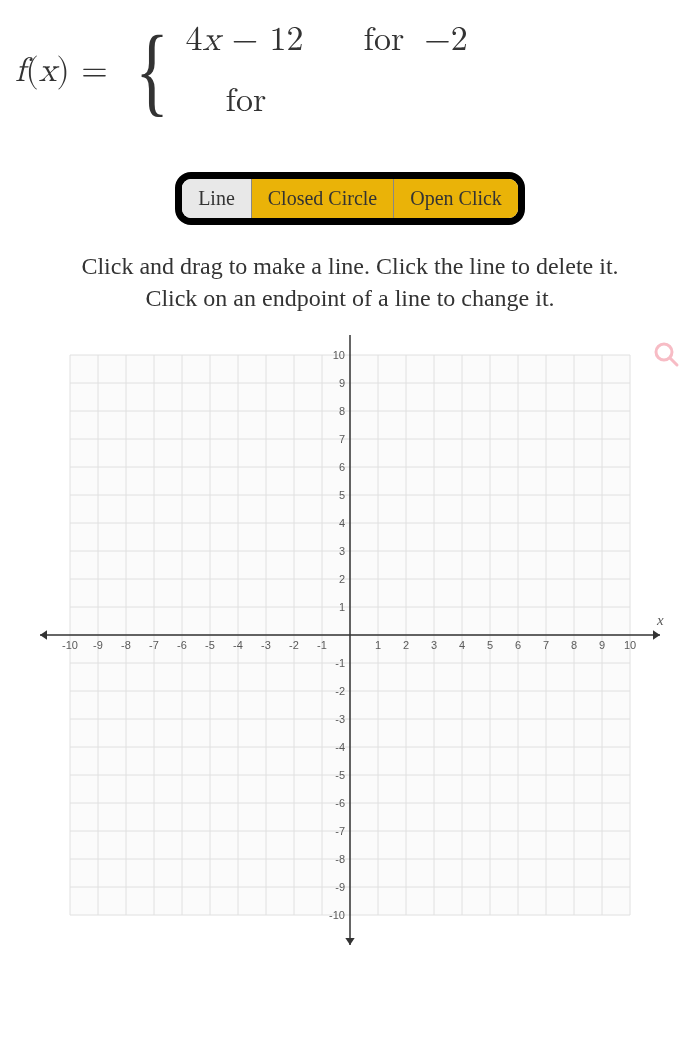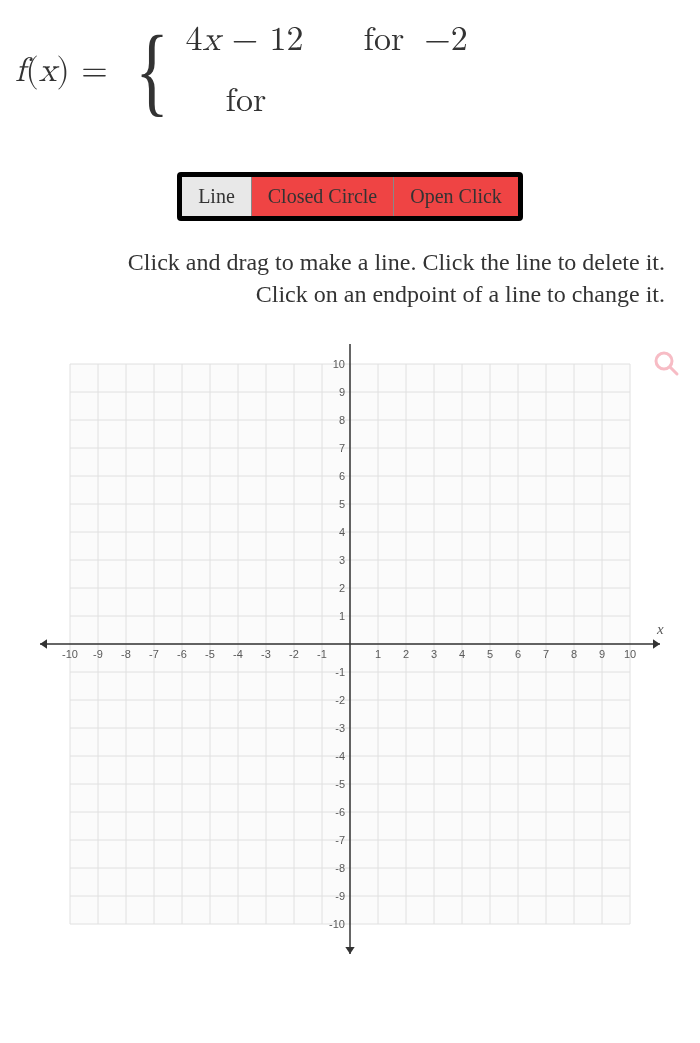--- a/index.html
+++ b/index.html
@@ -43,41 +43,41 @@
     font-style: normal;
     margin-left: 40px;
   }
   .upright { font-style: normal; }
   .toolbar-wrap {
     text-align: center;
     margin: 20px 0 25px 0;
   }
   .toolbar {
     display: inline-flex;
-    border: 5px solid #000000;
-    border-radius: 4px;
+    border: 7px solid #000000;
+    border-radius: 16px;
     overflow: hidden;
     font-family: Georgia, serif;
     font-size: 20px;
   }
   .toolbar .tool {
     padding: 8px 16px;
     border-right: 1px solid #888;
     cursor: pointer;
-    background: #ef4444;
+    background: #eab308;
   }
   .toolbar .tool:last-child { border-right: none; }
   .toolbar .tool.selected {
     background: #e8e8e8;
   }
   .instructions {
-    text-align: right;
+    text-align: center;
     font-size: 24px;
     line-height: 1.35;
-    margin-bottom: 33px;
+    margin-bottom: 20px;
     font-family: Georgia, serif;
     padding: 0 20px;
   }
   .graph-area {
     position: relative;
     width: 670px;
     margin: 0 auto;
   }
   .zoom-icon {
     position: absolute;

